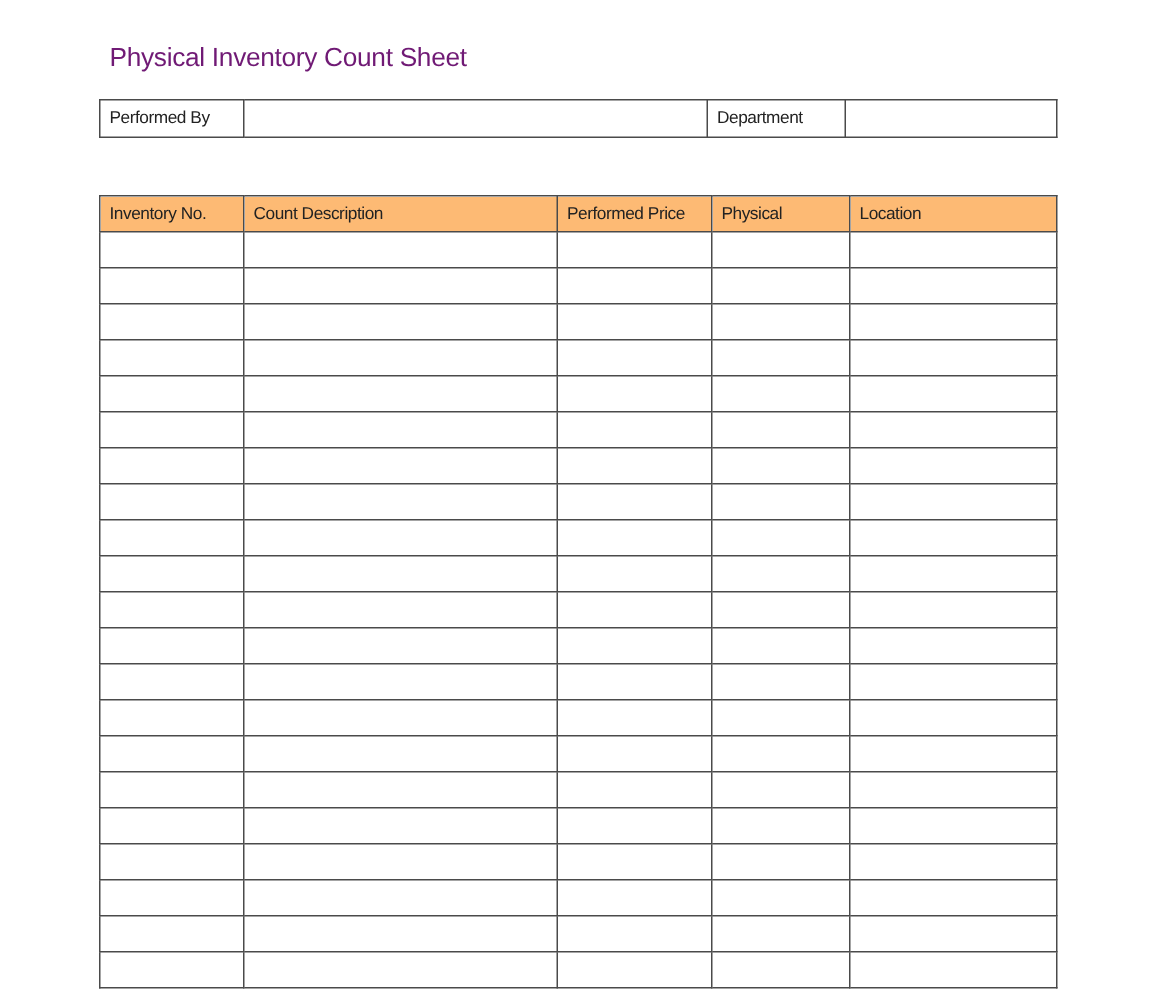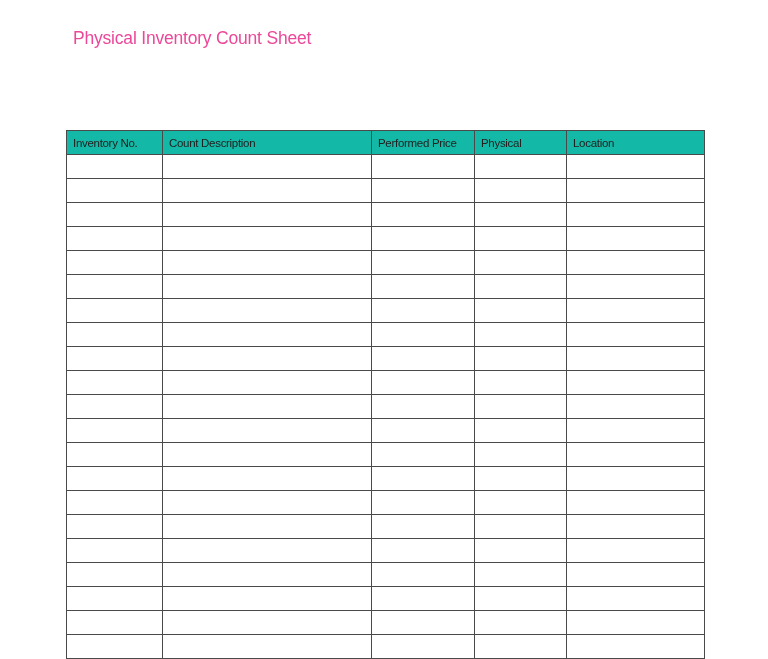--- a/index.html
+++ b/index.html
@@ -1,38 +1,44 @@
 <!DOCTYPE html>
 <html><head>
 <meta charset="utf-8">
 <style>
   html, body { margin: 0; padding: 0; background: #ffffff; }
   body { width: 768px; height: 659px; position: relative; overflow: hidden; font-family: "Liberation Sans", sans-serif; color: #222; }
-  .title { position: absolute; left: 73px; top: 28px; font-size: 17.5px; color: #ec4899; letter-spacing: -0.2px; }
+  .title { position: absolute; left: 73px; top: 28px; font-size: 17.5px; color: #701a75; letter-spacing: -0.2px; }
   table { border-collapse: collapse; position: absolute; table-layout: fixed; }
   td, th { border: 1px solid #4a4a4a; padding: 0 0 0 6px; font-size: 11.5px; font-weight: normal; text-align: left; color: #222; letter-spacing: -0.3px; white-space: nowrap; overflow: hidden; }
   .info { left: 66px; top: 66px; width: 638px; }
   .info td { height: 24px; }
   .inv { left: 66px; top: 130px; width: 638px; }
-  .inv th { height: 23px; background: #14b8a6; }
+  .inv th { height: 23px; background: #fdba74; }
   .inv td { height: 23px; }
 </style>
 </head>
 <body>
 
 <div class="title">Physical Inventory Count Sheet</div>
 
 <table class="info">
   <colgroup>
       <col style="width:96px">
       <col style="width:309px">
       <col style="width:92px">
       <col style="width:141px">
     </colgroup>
   <tbody>
+  <tr>
+    <td>Performed By</td>
+    <td></td>
+    <td>Department</td>
+    <td></td>
+  </tr>
 </tbody>
   </table>
 
 <table class="inv">
   <colgroup>
       <col style="width:96px">
       <col style="width:209px">
       <col style="width:103px">
       <col style="width:92px">
       <col style="width:138px">

